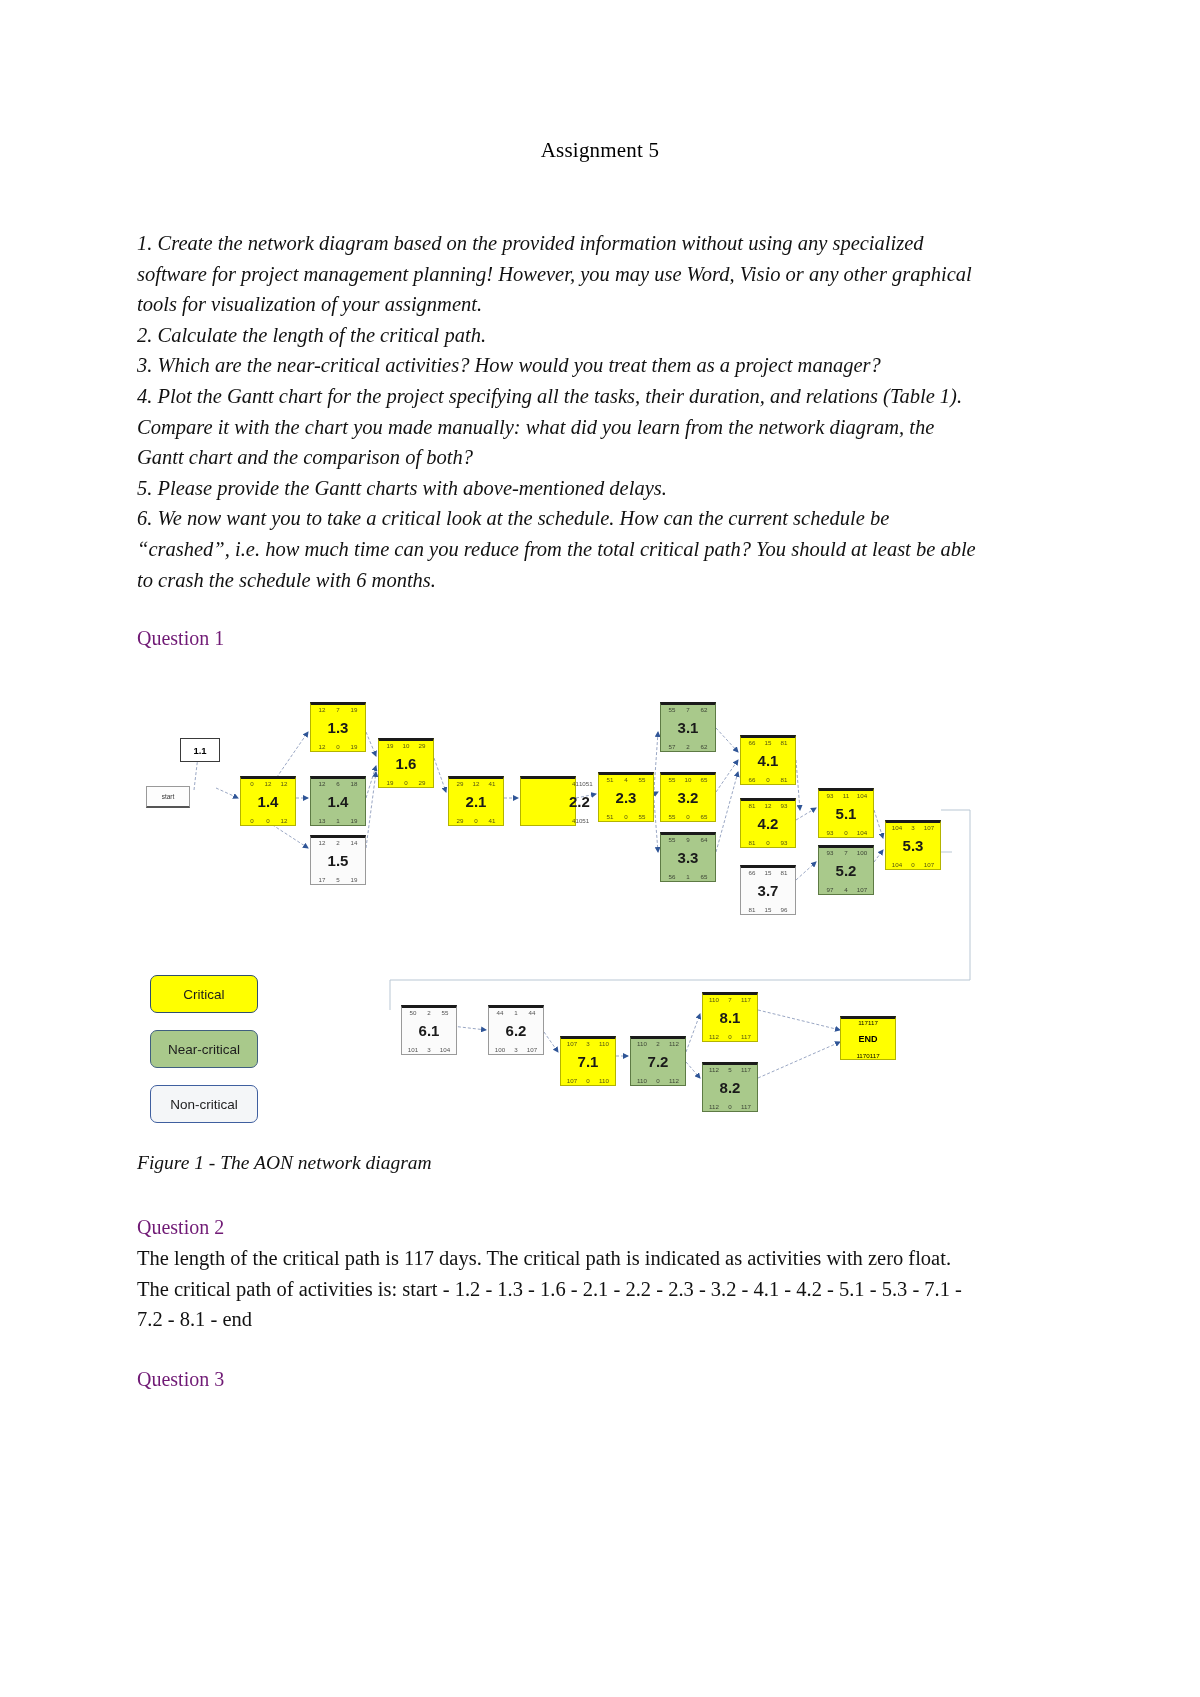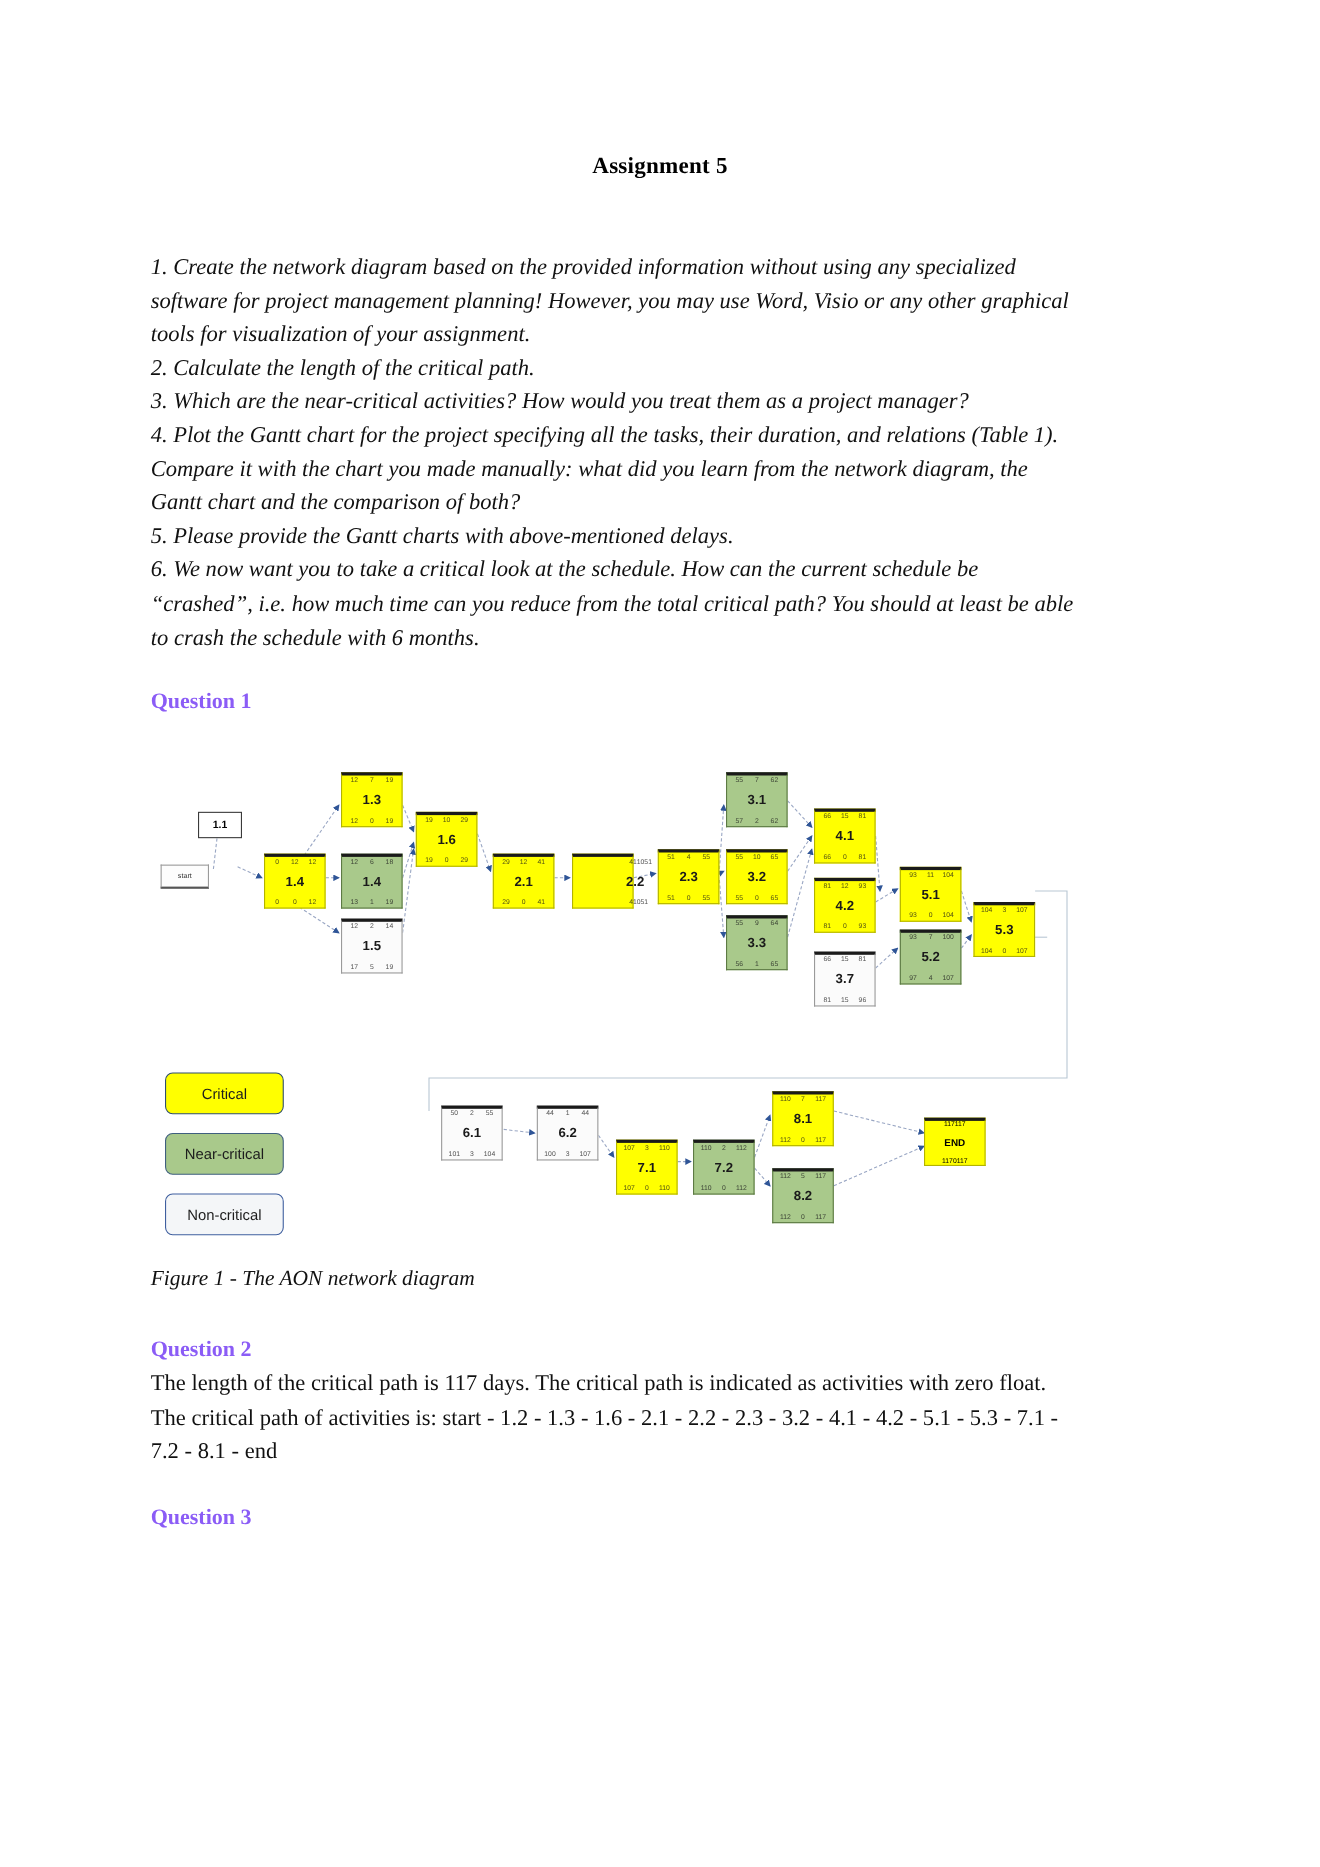--- a/index.html
+++ b/index.html
@@ -4,30 +4,30 @@
 <title>Assignment 5</title>
 <style>
   html,body{margin:0;padding:0;background:#f2f2f2;}
   body{font-family:"Liberation Serif",serif;}
   .page{
     width:1200px;height:1697px;background:#ffffff;position:relative;
     margin:0 auto;overflow:hidden;
   }
   .doc-title{
     position:absolute;left:0;right:0;top:138px;text-align:center;
-    font-family:"Liberation Serif",serif;font-weight:bold;font-size:21px;
+    font-family:"Liberation Serif",serif;font-weight:normal;font-size:21px;
     letter-spacing:.2px;color:#000;
   }
   .tasks{
     position:absolute;left:137px;top:228px;width:845px;
     font-style:italic;font-size:20.5px;line-height:30.6px;color:#111;
   }
   .tasks p{margin:0;}
   .qhead{
-    position:absolute;left:137px;font-weight:bold;font-size:20px;color:#8b5cf6;
+    position:absolute;left:137px;font-weight:normal;font-size:20px;color:#701a75;
     font-family:"Liberation Serif",serif;
   }
   #q1head{top:627px;}
   #q2head{top:1216px;}
   #q3head{top:1368px;}
   .answer{
     position:absolute;left:137px;width:845px;font-size:20.5px;line-height:30.5px;color:#111;
   }
   #q2body{top:1243px;}
   .caption{
@@ -43,21 +43,21 @@
     border:1.3px solid #4a4a2a;border-top:3px solid #262626;
     display:flex;flex-direction:column;justify-content:space-between;
     font-family:"Liberation Sans",sans-serif;text-align:center;
     color:#1a1a1a;
   }
   .node.crit{background:#ffff00;border-color:#b3b300;border-top-color:#1a1a1a;}
   .node.near{background:#a9c98b;border-color:#5d7a44;border-top-color:#1a1a1a;}
   .node.non{background:#fbfbfb;border-color:#9a9a9a;border-top-color:#1a1a1a;}
   .node .row{display:flex;justify-content:space-between;padding:1px 3px 0;font-size:6.2px;line-height:7px;opacity:.78;}
   .node .row span{flex:1;}
-  .node .name{font-size:12px;font-weight:bold;line-height:11px;padding-bottom:1px;}
+  .node .name{font-size:15px;font-weight:bold;line-height:11px;padding-bottom:1px;}
   .node .row.bot{padding:0 3px 1px;}
   .startnode{
     position:absolute;box-sizing:border-box;background:#fdfdfd;
     border:1px solid #9a9a9a;border-bottom:2.5px solid #555;
     font-family:"Liberation Sans",sans-serif;font-size:6.5px;
     display:flex;align-items:center;justify-content:center;color:#333;
   }
   .n11{
     position:absolute;box-sizing:border-box;background:#ffffff;
     border:1.6px solid #3a3a3a;font-family:"Liberation Sans",sans-serif;

